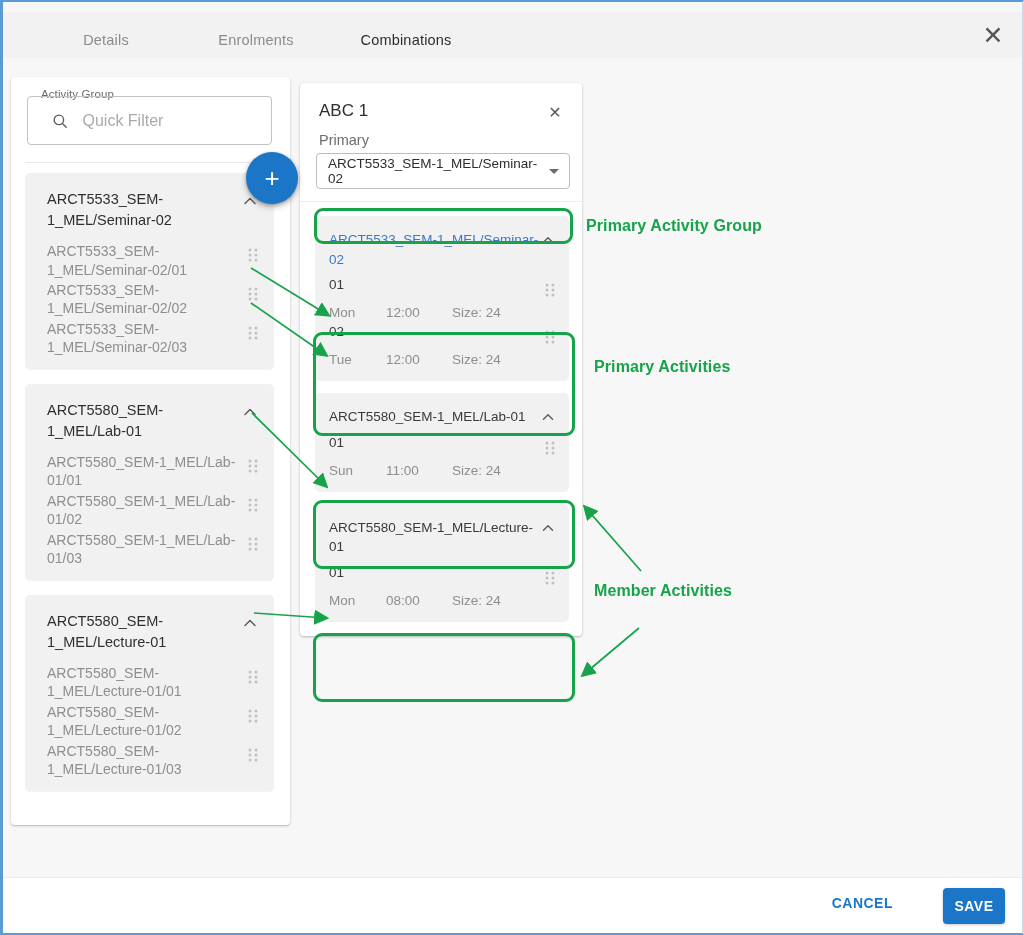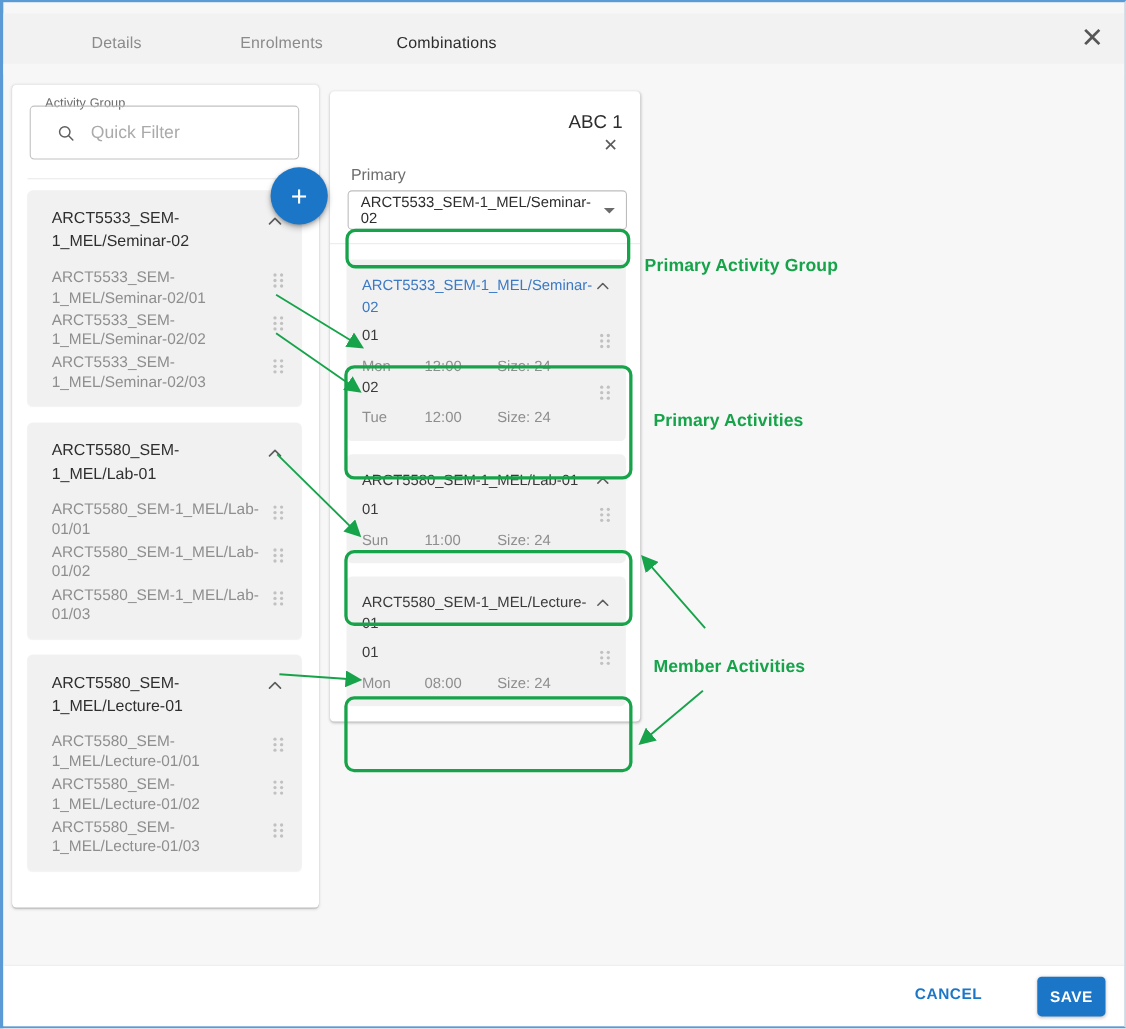--- a/index.html
+++ b/index.html
@@ -167,23 +167,22 @@
   
   .combo-card {
     position: absolute; left: 297px; top: 25px;
     width: 282px;
     background: #ffffff;
     border-radius: 4px;
     box-shadow: 0 1px 3px rgba(0,0,0,.18), 0 1px 2px rgba(0,0,0,.10);
     padding-bottom: 14px;
   }
   .combo-head {
-    display: flex; align-items: flex-end;
+    display: flex; align-items: flex-start;
     padding: 18px 16px 0 19px;
-    flex-direction: column;
   }
   .combo-title { flex: 1 1 auto; font-size: 17px; color: #2d2d2d; }
   .combo-close {
     flex: 0 0 22px; width: 22px; height: 22px;
     color: #5b5b5b; display: flex; align-items: center; justify-content: center;
     cursor: pointer;
   }
   .primary-label {
     padding: 9px 0 0 19px;
     font-size: 14.5px; color: #6d6d6d;
@@ -259,21 +258,20 @@
   .hl-lecture-acts   { left: 310px; top: 575px;  width: 262px; height: 69px;  }
 
   .ann {
     position: absolute;
     color: #16a34a;
     font-size: 16px;
     font-weight: 600;
     letter-spacing: .1px;
     white-space: nowrap;
     z-index: 31;
-    margin-top: 16px;
   }
   .ann-pag { left: 583px; top: 159px; }
   .ann-pa  { left: 591px; top: 300px; }
   .ann-ma  { left: 591px; top: 524px; }
 
   .arrow-layer {
     position: absolute; left: 0; top: 0;
     width: 1019px; height: 929px;
     pointer-events: none; z-index: 29;
   }

